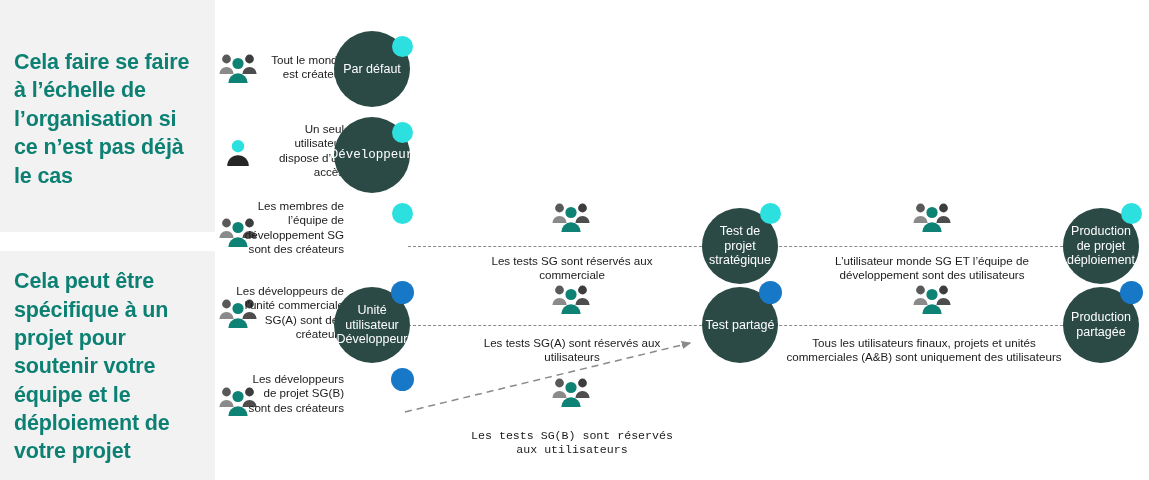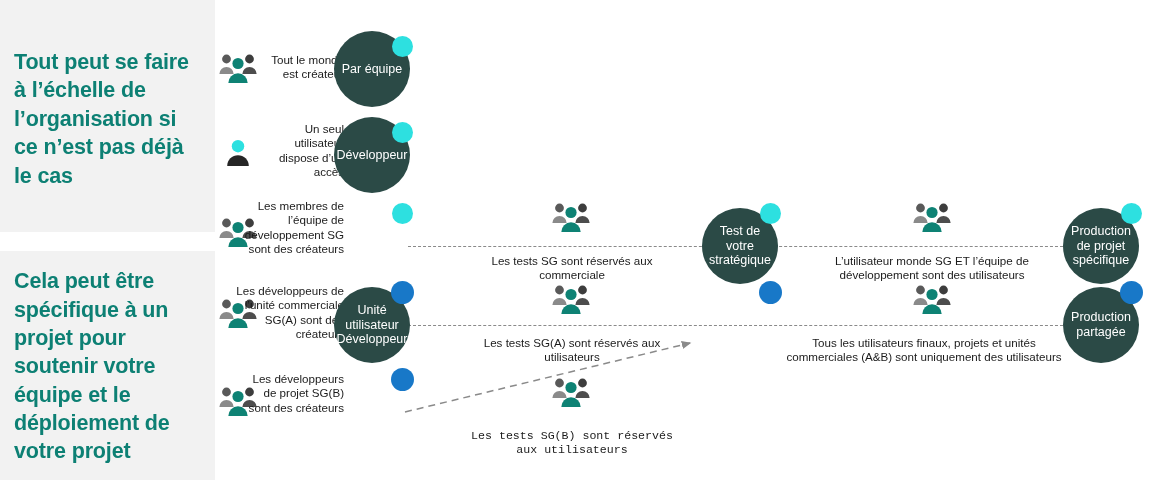--- a/index.html
+++ b/index.html
@@ -79,21 +79,21 @@
   .icon svg{display:block;}
 
   svg.arrowlayer{position:absolute;left:0;top:0;width:1149px;height:480px;z-index:3;pointer-events:none;}
 </style>
 </head>
 <body>
 
 <div id="stage">
 
   <div class="panel" id="panel-org">
-    <div class="panel-text">Tout peut se faire à l’échelle de l’organisation si ce n’est pas déjà le cas</div>
+    <div class="panel-text">Cela faire se faire à l’échelle de l’organisation si ce n’est pas déjà le cas</div>
   </div>
   <div class="panel" id="panel-proj">
     <div class="panel-text">Cela peut être spécifique à un projet pour soutenir votre équipe et le déploiement de votre projet</div>
   </div>
 
   <div class="dash" style="left:408px;top:246px;width:660px;"></div>
   <div class="dash" style="left:408px;top:325px;width:660px;"></div>
 
   <svg class="arrowlayer" viewBox="0 0 1149 480">
     <defs>
@@ -109,32 +109,32 @@
       <circle cx="8.5" cy="7" r="4.4" fill="#595959"></circle>
       <path d="M1.4 22 a7.1 7.1 0 0 1 14.2 0 z" fill="#8a8a8a"></path>
       <circle cx="31.5" cy="7" r="4.4" fill="#3d3d3d"></circle>
       <path d="M24.4 22 a7.1 7.1 0 0 1 14.2 0 z" fill="#4d4d4d"></path>
       <circle cx="20" cy="11.5" r="5.6" fill="#0e8274"></circle>
       <path d="M10.3 31 a9.7 9.7 0 0 1 19.4 0 z" fill="#0e8274"></path>
     </svg>
   </div>
   <div class="cap cap-right" style="left:254px;top:53px;width:90px;">Tout le monde est créateur</div>
   <div class="node" style="left:334px;top:31px;width:76px;height:76px;">
-    <span>Par équipe</span>
+    <span>Par défaut</span>
   </div>
   <div class="dot dot-cyan" style="left:392px;top:36px;width:21px;height:21px;"></div>
 
   <div class="icon" style="left:225px;top:138px;">
     <svg width="26" height="32" viewBox="0 0 26 32">
       <circle cx="13" cy="8.2" r="6.2" fill="#2de0e0"></circle>
       <path d="M2.2 28 a10.8 10.8 0 0 1 21.6 0 z" fill="#262626"></path>
     </svg>
   </div>
   <div class="cap cap-right" style="left:254px;top:122px;width:90px;">Un seul utilisateur dispose d’un accès</div>
-  <div class="node" style="left:334px;top:117px;width:76px;height:76px;">
+  <div class="node" style="left:334px;top:117px;width:76px;height:76px;font-family:Liberation Mono, monospace;">
     <span>Développeur</span>
   </div>
   <div class="dot dot-cyan" style="left:392px;top:122px;width:21px;height:21px;"></div>
 
   <div class="icon" style="left:218px;top:216px;">
     <svg width="40" height="34" viewBox="0 0 40 34">
       <circle cx="8.5" cy="7" r="4.4" fill="#595959"></circle>
       <path d="M1.4 22 a7.1 7.1 0 0 1 14.2 0 z" fill="#8a8a8a"></path>
       <circle cx="31.5" cy="7" r="4.4" fill="#3d3d3d"></circle>
       <path d="M24.4 22 a7.1 7.1 0 0 1 14.2 0 z" fill="#4d4d4d"></path>
@@ -179,35 +179,38 @@
       <circle cx="8.5" cy="7" r="4.4" fill="#595959"></circle>
       <path d="M1.4 22 a7.1 7.1 0 0 1 14.2 0 z" fill="#8a8a8a"></path>
       <circle cx="31.5" cy="7" r="4.4" fill="#3d3d3d"></circle>
       <path d="M24.4 22 a7.1 7.1 0 0 1 14.2 0 z" fill="#4d4d4d"></path>
       <circle cx="20" cy="11.5" r="5.6" fill="#0e8274"></circle>
       <path d="M10.3 31 a9.7 9.7 0 0 1 19.4 0 z" fill="#0e8274"></path>
     </svg>
   </div>
   <div class="cap cap-center" style="left:476px;top:254px;width:192px;">Les tests SG sont réservés aux commerciale</div>
   <div class="node" style="left:702px;top:208px;width:76px;height:76px;">
-    <span>Test de votre stratégique</span>
+    <span>Test de projet stratégique</span>
   </div>
   <div class="dot dot-cyan" style="left:760px;top:203px;width:21px;height:21px;"></div>
 
   <div class="icon" style="left:551px;top:283px;">
     <svg width="40" height="34" viewBox="0 0 40 34">
       <circle cx="8.5" cy="7" r="4.4" fill="#595959"></circle>
       <path d="M1.4 22 a7.1 7.1 0 0 1 14.2 0 z" fill="#8a8a8a"></path>
       <circle cx="31.5" cy="7" r="4.4" fill="#3d3d3d"></circle>
       <path d="M24.4 22 a7.1 7.1 0 0 1 14.2 0 z" fill="#4d4d4d"></path>
       <circle cx="20" cy="11.5" r="5.6" fill="#0e8274"></circle>
       <path d="M10.3 31 a9.7 9.7 0 0 1 19.4 0 z" fill="#0e8274"></path>
     </svg>
   </div>
   <div class="cap cap-center" style="left:468px;top:336px;width:208px;">Les tests SG(A) sont réservés aux utilisateurs</div>
+  <div class="node" style="left:702px;top:287px;width:76px;height:76px;">
+    <span>Test partagé</span>
+  </div>
   <div class="dot dot-blue" style="left:759px;top:281px;width:23px;height:23px;"></div>
 
   <div class="icon" style="left:551px;top:376px;">
     <svg width="40" height="34" viewBox="0 0 40 34">
       <circle cx="8.5" cy="7" r="4.4" fill="#595959"></circle>
       <path d="M1.4 22 a7.1 7.1 0 0 1 14.2 0 z" fill="#8a8a8a"></path>
       <circle cx="31.5" cy="7" r="4.4" fill="#3d3d3d"></circle>
       <path d="M24.4 22 a7.1 7.1 0 0 1 14.2 0 z" fill="#4d4d4d"></path>
       <circle cx="20" cy="11.5" r="5.6" fill="#0e8274"></circle>
       <path d="M10.3 31 a9.7 9.7 0 0 1 19.4 0 z" fill="#0e8274"></path>
@@ -220,21 +223,21 @@
       <circle cx="8.5" cy="7" r="4.4" fill="#595959"></circle>
       <path d="M1.4 22 a7.1 7.1 0 0 1 14.2 0 z" fill="#8a8a8a"></path>
       <circle cx="31.5" cy="7" r="4.4" fill="#3d3d3d"></circle>
       <path d="M24.4 22 a7.1 7.1 0 0 1 14.2 0 z" fill="#4d4d4d"></path>
       <circle cx="20" cy="11.5" r="5.6" fill="#0e8274"></circle>
       <path d="M10.3 31 a9.7 9.7 0 0 1 19.4 0 z" fill="#0e8274"></path>
     </svg>
   </div>
   <div class="cap cap-center" style="left:795px;top:254px;width:274px;">L’utilisateur monde SG ET l’équipe de développement sont des utilisateurs</div>
   <div class="node" style="left:1063px;top:208px;width:76px;height:76px;">
-    <span>Production de projet spécifique</span>
+    <span>Production de projet déploiement</span>
   </div>
   <div class="dot dot-cyan" style="left:1121px;top:203px;width:21px;height:21px;"></div>
 
   <div class="icon" style="left:912px;top:283px;">
     <svg width="40" height="34" viewBox="0 0 40 34">
       <circle cx="8.5" cy="7" r="4.4" fill="#595959"></circle>
       <path d="M1.4 22 a7.1 7.1 0 0 1 14.2 0 z" fill="#8a8a8a"></path>
       <circle cx="31.5" cy="7" r="4.4" fill="#3d3d3d"></circle>
       <path d="M24.4 22 a7.1 7.1 0 0 1 14.2 0 z" fill="#4d4d4d"></path>
       <circle cx="20" cy="11.5" r="5.6" fill="#0e8274"></circle>

